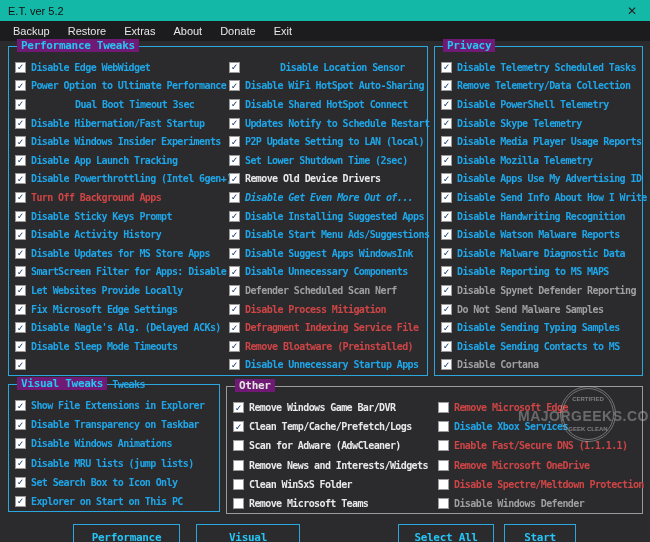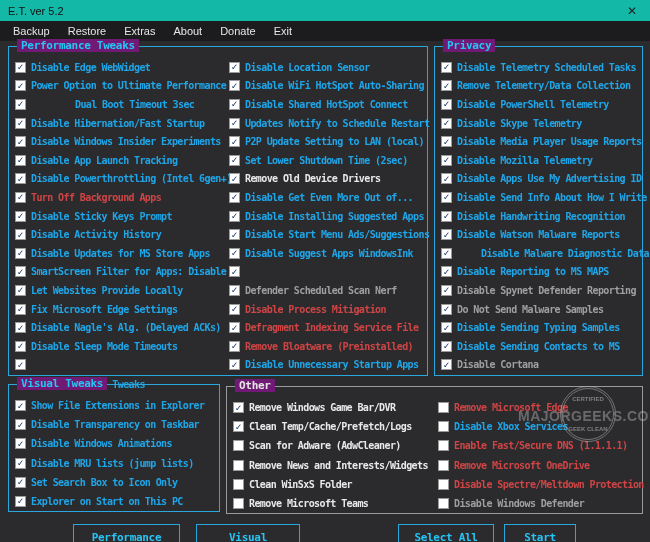--- a/index.html
+++ b/index.html
@@ -186,21 +186,21 @@
             <span class="cb-label" style="color: rgb(31, 166, 232);">Disable Sleep Mode Timeouts</span>
           </div>
           <div class="cb-row">
             <span class="cb">✓</span>
             <span class="cb-label" style="color: rgb(31, 166, 232); margin-top: 40px;">Enable Service Tweaks</span>
           </div>
         </div>
       <div class="col perf-col2">
           <div class="cb-row">
             <span class="cb">✓</span>
-            <span class="cb-label" style="color: rgb(31, 166, 232);">Disable Location Sensor</span>
+            <span class="cb-label" style="color: rgb(31, 166, 232); margin-left: 35px;">Disable Location Sensor</span>
           </div>
           <div class="cb-row">
             <span class="cb">✓</span>
             <span class="cb-label" style="color: rgb(31, 166, 232);">Disable WiFi HotSpot Auto-Sharing</span>
           </div>
           <div class="cb-row">
             <span class="cb">✓</span>
             <span class="cb-label" style="color: rgb(31, 166, 232);">Disable Shared HotSpot Connect</span>
           </div>
           <div class="cb-row">
@@ -214,36 +214,37 @@
           <div class="cb-row">
             <span class="cb">✓</span>
             <span class="cb-label" style="color: rgb(31, 166, 232);">Set Lower Shutdown Time (2sec)</span>
           </div>
           <div class="cb-row">
             <span class="cb">✓</span>
             <span class="cb-label" style="color: rgb(233, 233, 233);">Remove Old Device Drivers</span>
           </div>
           <div class="cb-row">
             <span class="cb">✓</span>
-            <span class="cb-label" style="color: rgb(31, 166, 232);">Disable Get Even More Out of...</span>
+            <span class="cb-label" style="color: rgb(31, 166, 232); font-style: italic;">Disable Get Even More Out of...</span>
           </div>
           <div class="cb-row">
             <span class="cb">✓</span>
             <span class="cb-label" style="color: rgb(31, 166, 232);">Disable Installing Suggested Apps</span>
           </div>
           <div class="cb-row">
             <span class="cb">✓</span>
             <span class="cb-label" style="color: rgb(31, 166, 232);">Disable Start Menu Ads/Suggestions</span>
           </div>
           <div class="cb-row">
             <span class="cb">✓</span>
             <span class="cb-label" style="color: rgb(31, 166, 232);">Disable Suggest Apps WindowsInk</span>
           </div>
           <div class="cb-row">
             <span class="cb">✓</span>
+            <span class="cb-label" style="color: rgb(31, 166, 232);">Disable Unnecessary Components</span>
           </div>
           <div class="cb-row">
             <span class="cb">✓</span>
             <span class="cb-label" style="color: rgb(159, 159, 159);">Defender Scheduled Scan Nerf</span>
           </div>
           <div class="cb-row">
             <span class="cb">✓</span>
             <span class="cb-label" style="color: rgb(207, 69, 69);">Disable Process Mitigation</span>
           </div>
           <div class="cb-row">
@@ -301,21 +302,21 @@
           <div class="cb-row">
             <span class="cb">✓</span>
             <span class="cb-label" style="color: rgb(31, 166, 232);">Disable Handwriting Recognition</span>
           </div>
           <div class="cb-row">
             <span class="cb">✓</span>
             <span class="cb-label" style="color: rgb(31, 166, 232);">Disable Watson Malware Reports</span>
           </div>
           <div class="cb-row">
             <span class="cb">✓</span>
-            <span class="cb-label" style="color: rgb(31, 166, 232); margin-left: 24px;">Disable Malware Diagnostic Data</span>
+            <span class="cb-label" style="color: rgb(31, 166, 232);">Disable Malware Diagnostic Data</span>
           </div>
           <div class="cb-row">
             <span class="cb">✓</span>
             <span class="cb-label" style="color: rgb(31, 166, 232);">Disable Reporting to MS MAPS</span>
           </div>
           <div class="cb-row">
             <span class="cb">✓</span>
             <span class="cb-label" style="color: rgb(159, 159, 159);">Disable Spynet Defender Reporting</span>
           </div>
           <div class="cb-row">

